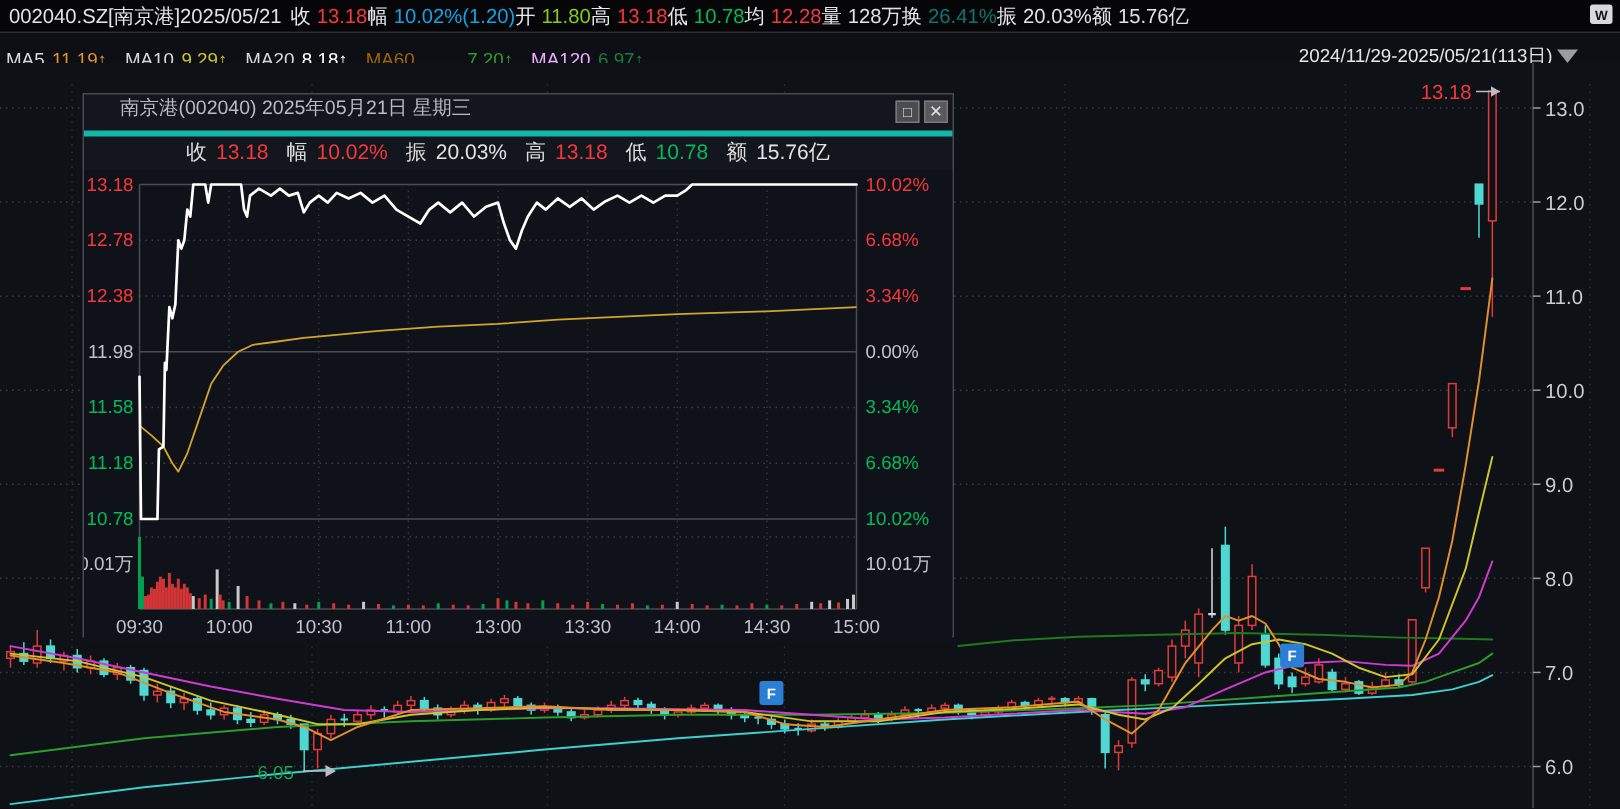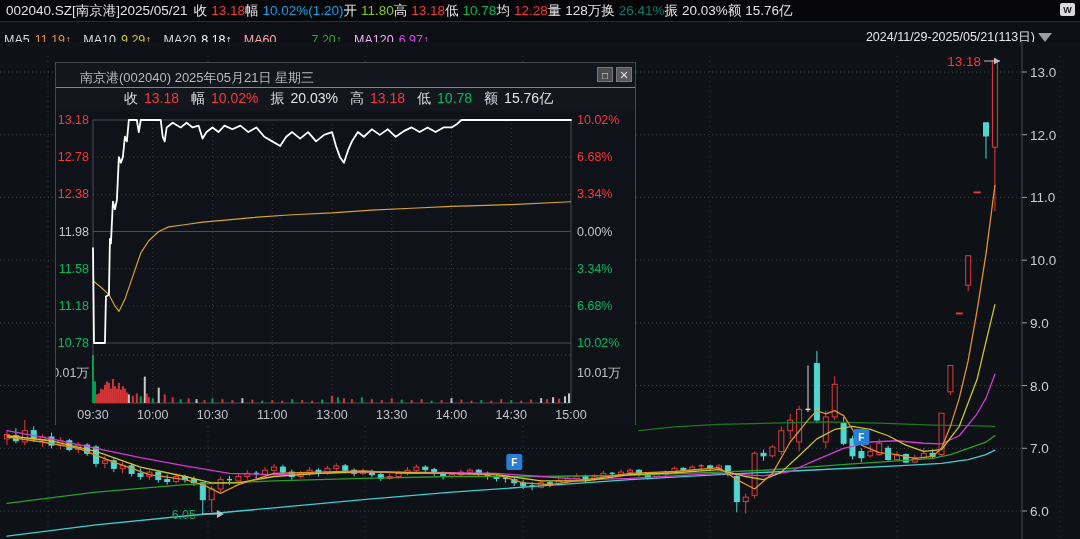--- a/index.html
+++ b/index.html
@@ -21,21 +21,21 @@
   #period-box{position:absolute;right:28px;top:0;height:19px;display:flex;align-items:center;}
   #period-text{color:#e6e6e8;font-size:12.5px;text-decoration:underline;}
   #period-caret{width:0;height:0;border-left:7px solid transparent;border-right:7px solid transparent;
     border-top:9px solid #9a9da3;margin-left:3px;}
   #orange-icon{position:absolute;right:-3px;top:26px;width:13px;height:13px;background:#e8921c;border-radius:2px;}
   
   #main-svg{position:absolute;left:0;top:42px;}
   
   #inset{position:absolute;left:55px;top:62px;width:581px;height:363px;background:#14161d;
     border:1px solid #46494f;box-sizing:border-box;z-index:5;}
-  #inset-title{position:relative;height:24px;border-bottom:1px solid #14b8a6;display:flex;align-items:flex-end;}
+  #inset-title{position:relative;height:24px;border-bottom:4px solid #14b8a6;display:flex;align-items:flex-start;}
   #inset-title .t{margin-left:24px;color:#b7bbc2;font-size:13px;white-space:nowrap;}
   .winbtn{position:absolute;top:4px;width:16px;height:15px;background:#4b4b50;color:#e3e3e5;
     font-size:10px;line-height:15px;text-align:center;border:1px solid #77777c;box-sizing:border-box;cursor:default;}
   #btn-max{right:22px;} #btn-close{right:3px;background:#59595e;font-size:11px;}
   #inset-stats{height:22px;display:flex;align-items:center;font-size:14px;padding-left:68px;}
   #inset-stats .grp{display:flex;margin-right:12px;white-space:nowrap;}
   #inset-stats .lbl{color:#dcdcde;margin-right:6px;}
 </style>
 </head>
 <body>
@@ -102,26 +102,26 @@
         </span>
         <span class="ma">
           <span style="color: rgb(215, 217, 221);">MA10</span>
           <span class="val" style="color: rgb(207, 197, 42);">9.29↑</span>
         </span>
         <span class="ma">
           <span style="color: rgb(215, 217, 221);">MA20</span>
           <span class="val" style="color: #ffffff;">8.18↑</span>
         </span>
         <span class="ma">
-          <span style="color: #fca5a5;">MA60</span>
+          <span style="color: #a16207;">MA60</span>
           <span class="val" style="color: rgb(45, 158, 45); margin-left: 35px;">7.20↑</span>
         </span>
         <span class="ma">
           <span style="color: #f0abfc;">MA120</span>
-          <span class="val" style="color: #d946ef;">6.97↑</span>
+          <span class="val" style="color: #15803d;">6.97↑</span>
         </span>
       </span>
     <div id="period-box">
       <span id="period-text">2024/11/29-2025/05/21(113日)</span>
       <span id="period-caret"></span>
     </div>
     <div id="orange-icon"></div>
   </div>
 
   <svg id="main-svg" width="1080" height="497">

